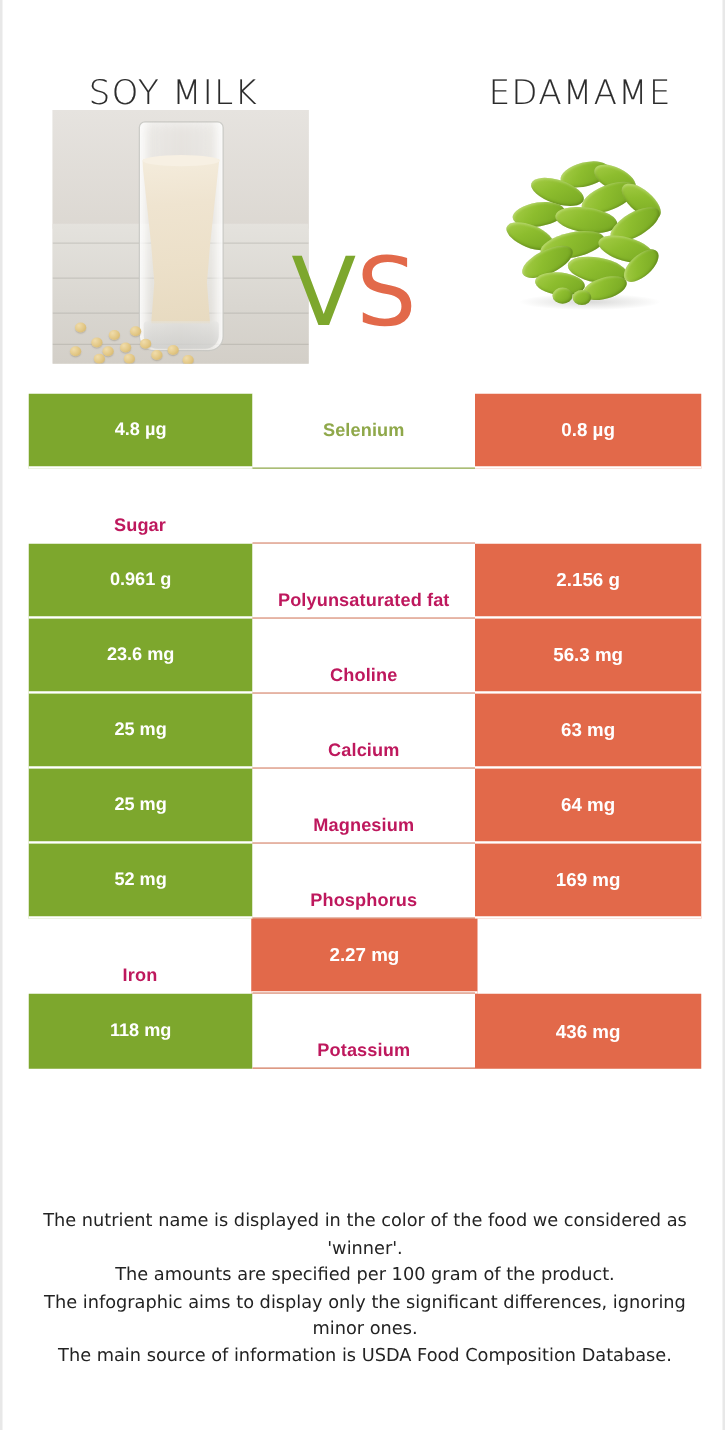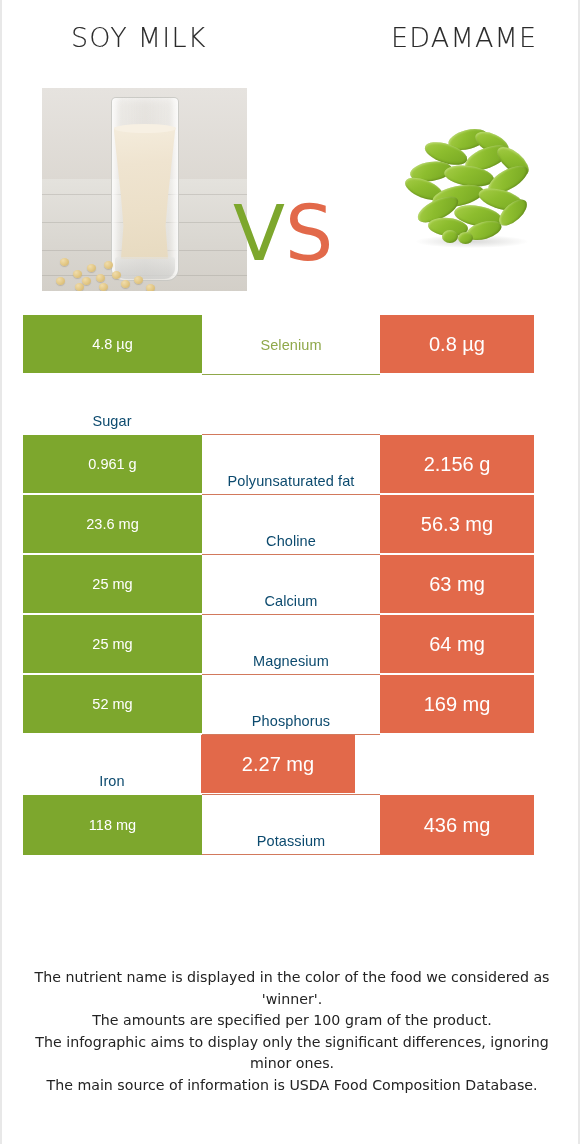--- a/index.html
+++ b/index.html
@@ -34,20 +34,21 @@
     height: 46px;
   }
   .food-title {
     position: absolute;
     font-size: 27px;
     letter-spacing: 1.2px;
     color: #2b2b2b;
     font-weight: 300;
     white-space: nowrap;
     font-family: "DejaVu Sans", sans-serif;
+    margin-top: 37px;
     -webkit-text-stroke: 0.1px #2b2b2b;
   }
   .title-left  { left: 69px;  top: 8px; }
   .title-right { left: 389px; top: 8px; }
 
   
   .hero {
     position: absolute;
     top: 60px;
     left: 0;
@@ -158,20 +159,21 @@
     background: radial-gradient(ellipse at center, rgba(110,110,105,.26) 0%, rgba(110,110,105,0) 72%);
     border-radius: 50%;
   }
 
   
   .table {
     position: absolute;
     left: 21px;
     top: 315px;
     width: 538px;
+    font-weight: bold;
   }
   .row {
     position: relative;
     display: flex;
     height: 60px;
     align-items: stretch;
   }
   .cell {
     display: flex;
     align-items: center;
@@ -184,39 +186,39 @@
     color: #ffffff;
     font-size: 14.5px;
     border-bottom: 2px solid #ffffff;
   }
   .cell-mid {
     width: 178px;
     background: #ffffff;
     font-size: 14.5px;
   }
   .cell-right {
-    width: 154px;
+    width: 181px;
     background: #E2694A;
     color: #ffffff;
-    font-size: 20px;
+    font-size: 15px;
     border-bottom: 2px solid #ffffff;
   }
   
   .mid-rule {
     position: absolute;
     left: 179px;
     width: 178px;
     height: 1px;
   }
   .mid-rule.green  { background: #8FA84A; }
   .mid-rule.orange { background: #D2795C; }
 
   .nutrient { letter-spacing: .1px; }
   .nutrient.green  { color: #8FA84A; }
-  .nutrient.orange { color: #0c4a6e; margin-top: 32px; }
+  .nutrient.orange { color: #be185d; margin-top: 32px; }
 
   
   .footer {
     position: absolute;
     left: 24px;
     top: 967px;
     width: 532px;
     text-align: center;
     font-size: 14.2px;
     line-height: 21.5px;

